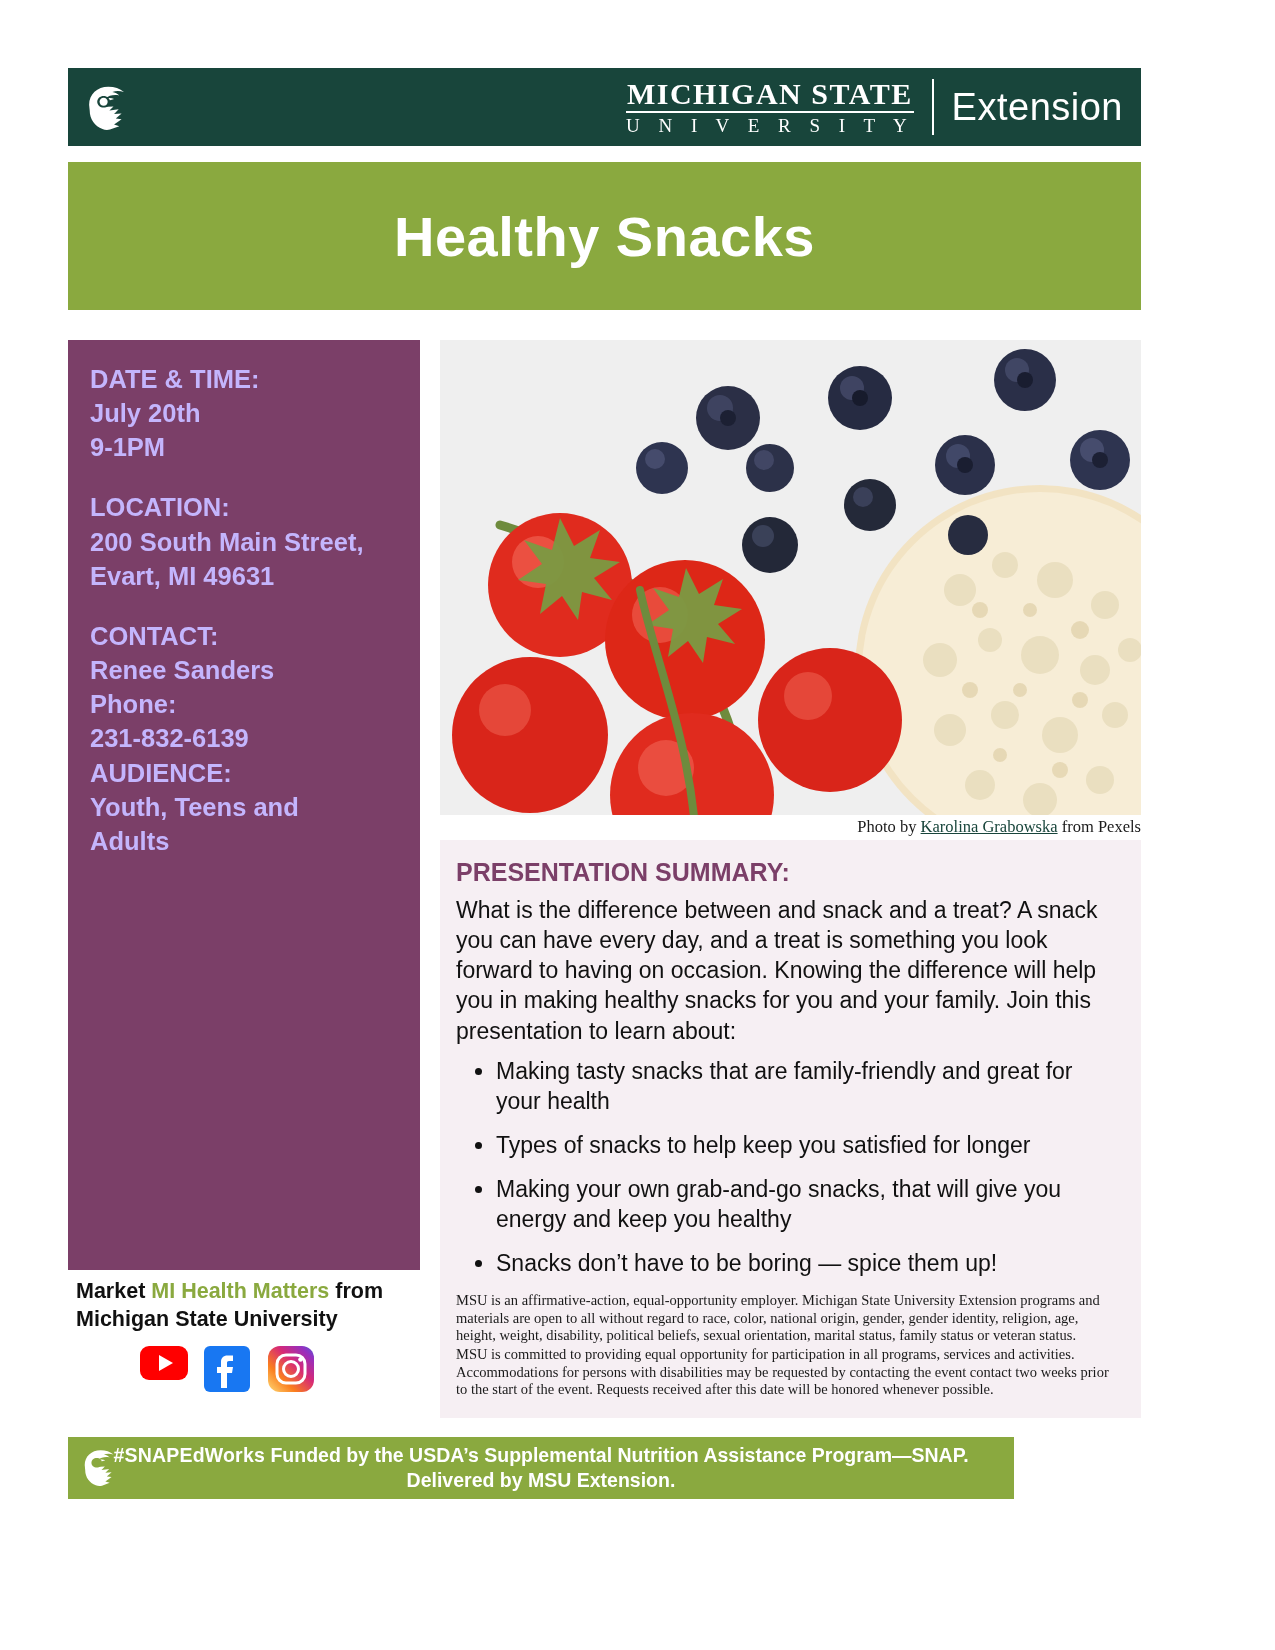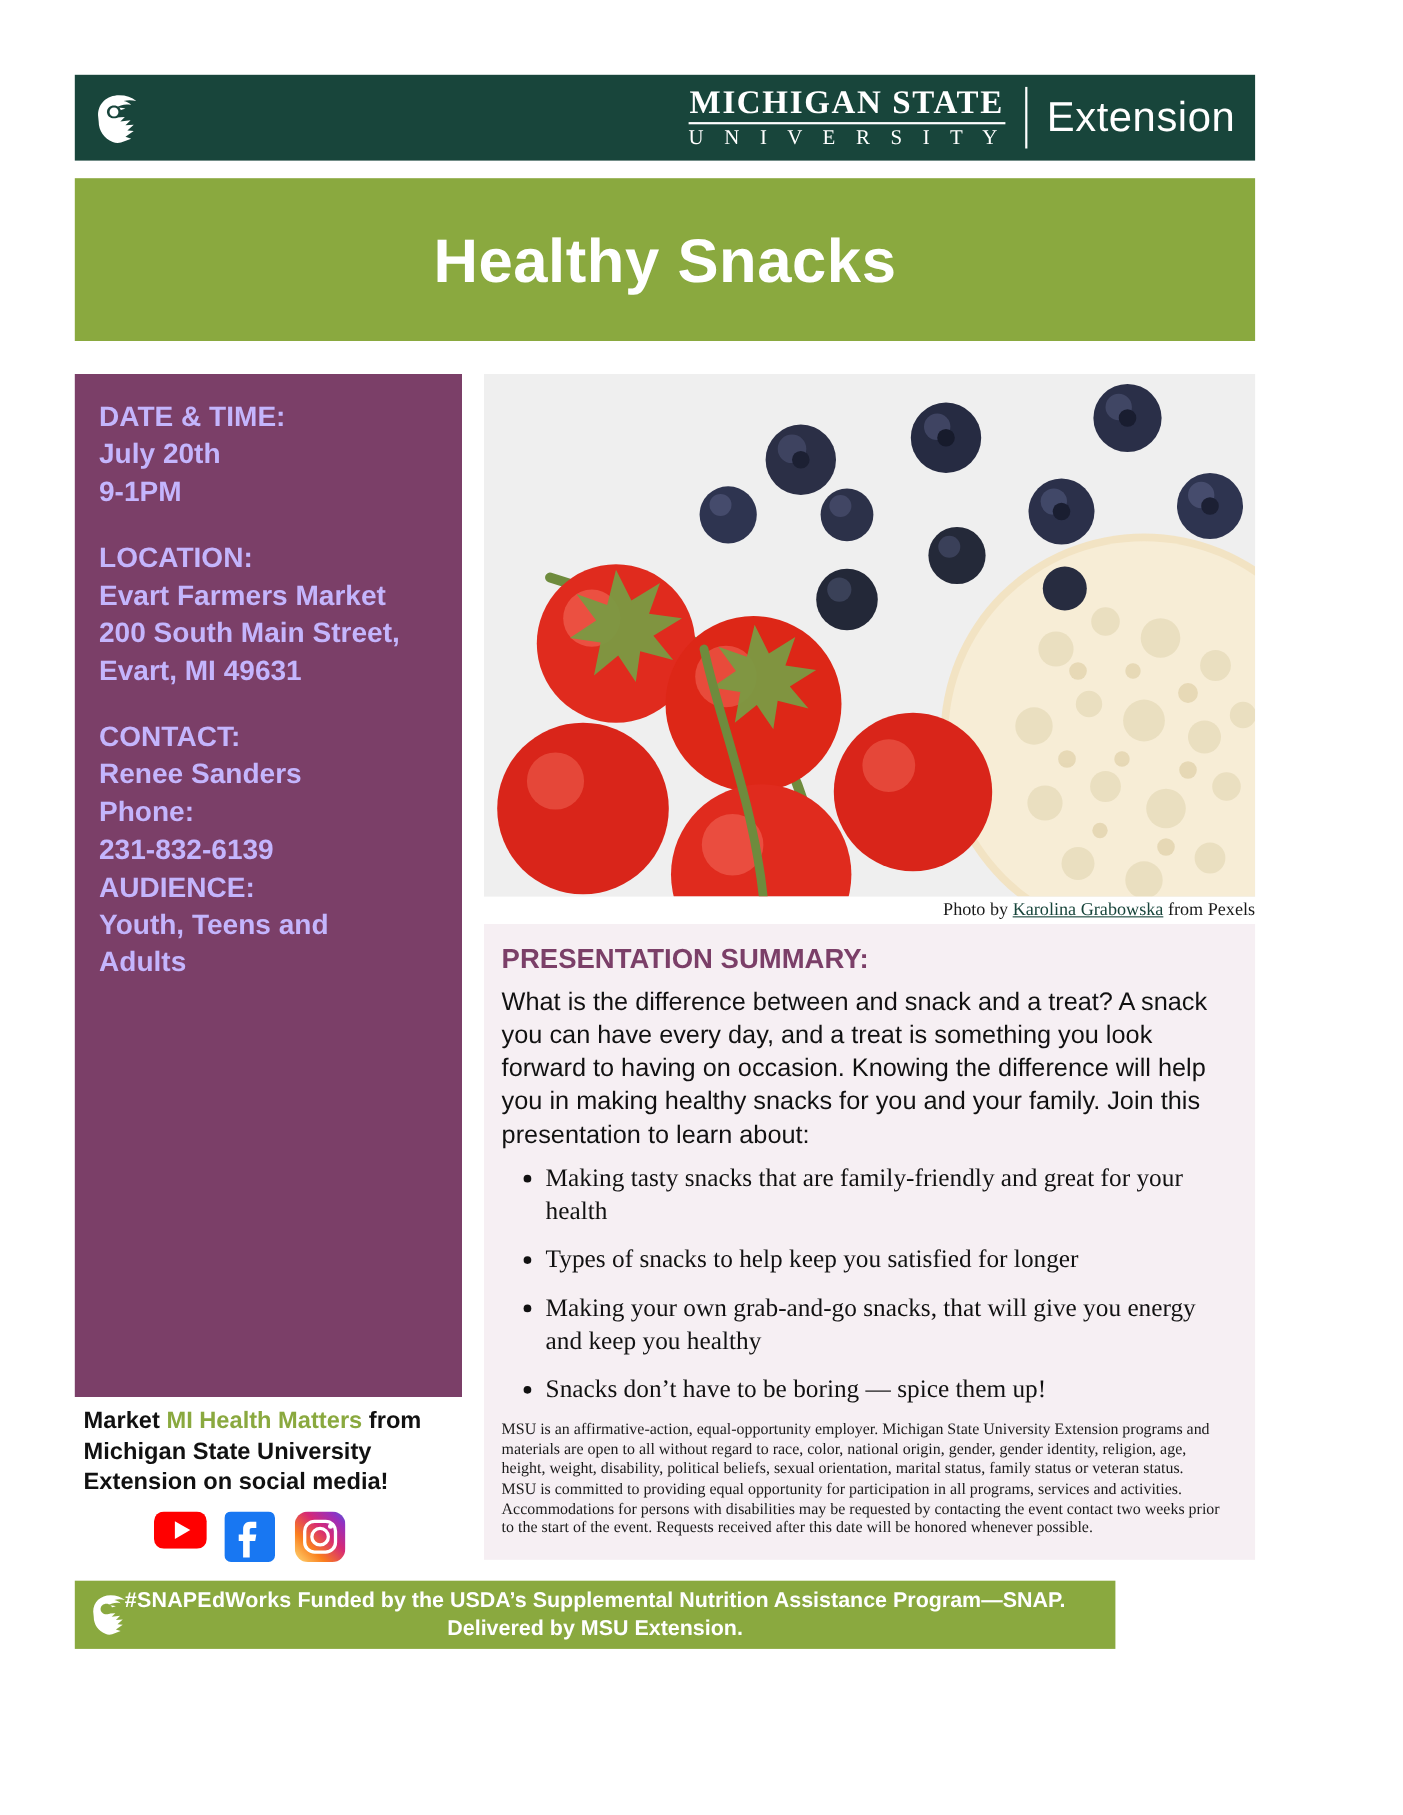--- a/index.html
+++ b/index.html
@@ -169,21 +169,20 @@
   .summary-list {
     margin: 0 0 0 0;
     padding-left: 40px;
     list-style: disc;
   }
   .summary-list li {
     font-size: 23px;
     color: #111111;
     line-height: 1.31;
     margin-bottom: 14px;
-    font-family: Liberation Serif, serif;
   }
   .disclaimer {
     font-family: "Liberation Serif", serif;
     font-size: 14.5px;
     line-height: 1.21;
     color: #1a1a1a;
     margin-top: 10px;
   }
   .disclaimer p { margin: 0 0 1px 0; }
 
@@ -273,21 +272,20 @@
 
 <div class="info-panel">
   <div class="block">
     <div>DATE &amp; TIME:</div>
     <div>July 20th</div>
     <div>9-1PM</div>
   </div>
   <div class="gap"></div>
   <div class="block">
     <div>LOCATION:</div>
-    <div>Evart Farmers Market</div>
     <div>200 South Main Street,</div>
     <div>Evart, MI 49631</div>
   </div>
   <div class="gap"></div>
   <div class="block">
     <div>CONTACT:</div>
     <div>Renee Sanders</div>
     <div>Phone:</div>
     <div>231-832-6139</div>
   </div>
@@ -406,21 +404,20 @@
   <div class="disclaimer">
     <p>MSU is an affirmative-action, equal-opportunity employer. Michigan State University Extension programs and materials are open to all without regard to race, color, national origin, gender, gender identity, religion, age, height, weight, disability, political beliefs, sexual orientation, marital status, family status or veteran status.</p>
     <p>MSU is committed to providing equal opportunity for participation in all programs, services and activities. Accommodations for persons with disabilities may be requested by contacting the event contact two weeks prior to the start of the event. Requests received after this date will be honored whenever possible.</p>
   </div>
 </div>
 
 <div class="follow-block">
   <div class="follow-text">
     <span>Market </span><span class="hl">MI Health Matters</span><span> from</span>
     <div>Michigan State University</div>
-    <div>Extension on social media!</div>
   </div>
   <div class="social-row">
     <span class="social-icon">
       <svg width="48" height="34" viewBox="0 0 48 34">
         <rect x="0" y="0" width="48" height="34" rx="9" fill="#FF0000"></rect>
         <path d="M19 9 L33 17 L19 25 Z" fill="#ffffff"></path>
       </svg>
     </span>
     <span class="social-icon">
       <svg width="46" height="46" viewBox="0 0 46 46">

